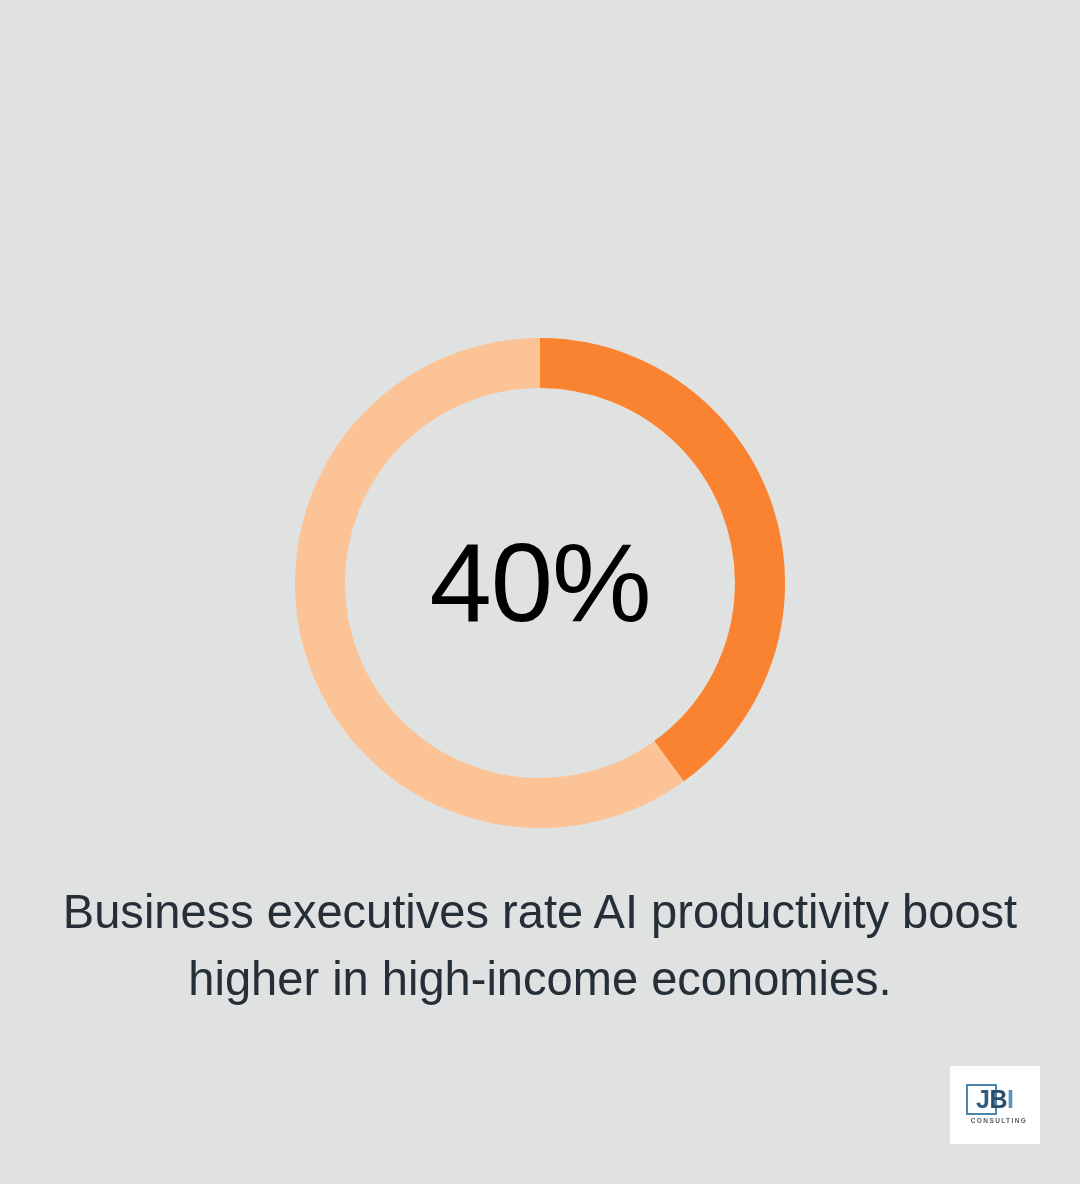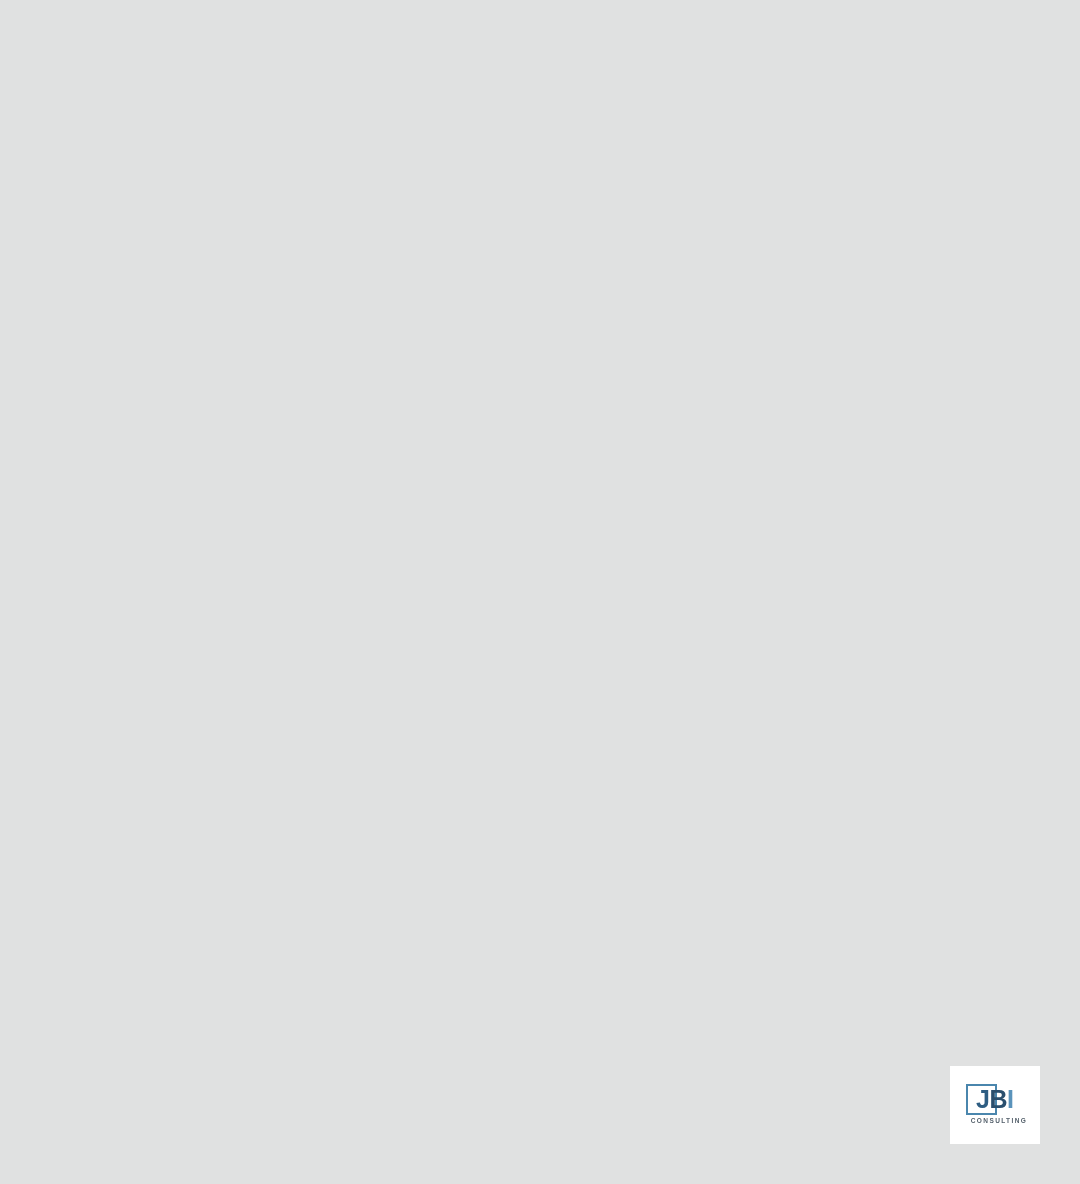--- a/index.html
+++ b/index.html
@@ -154,21 +154,36 @@
     letter-spacing: 1.4px;
     color: #54606b;
   }
 </style>
 </head>
 <body>
 
 <div id="infographic">
 
 
+  <div class="donut-wrap">
+    <svg class="donut-svg" viewBox="0 0 490 490">
 
+      <circle cx="245" cy="245" r="220" fill="none" stroke="#fcc496" stroke-width="50"></circle>
+
+      <circle cx="245" cy="245" r="220" fill="none" stroke="#f98330" stroke-width="50" stroke-dasharray="552.9203070318036 830.3804605477054" stroke-dashoffset="0" transform="rotate(-90 245 245)"></circle>
+    </svg>
+    <div class="donut-center-label">
+      <span>40%</span>
+    </div>
+  </div>
+
+  <div class="caption-block">
+    <span class="caption-line">Business executives rate AI productivity boost</span>
+    <span class="caption-line">higher in high-income economies.</span>
+  </div>
 
   <div class="logo-card">
     <div class="logo-inner">
       <div class="logo-square"></div>
       <div class="logo-jbi">
         <span class="j">J</span>
           <span class="b">B</span>
           <span class="i">I</span>
       </div>
       <div class="logo-consulting">CONSULTING</div>

